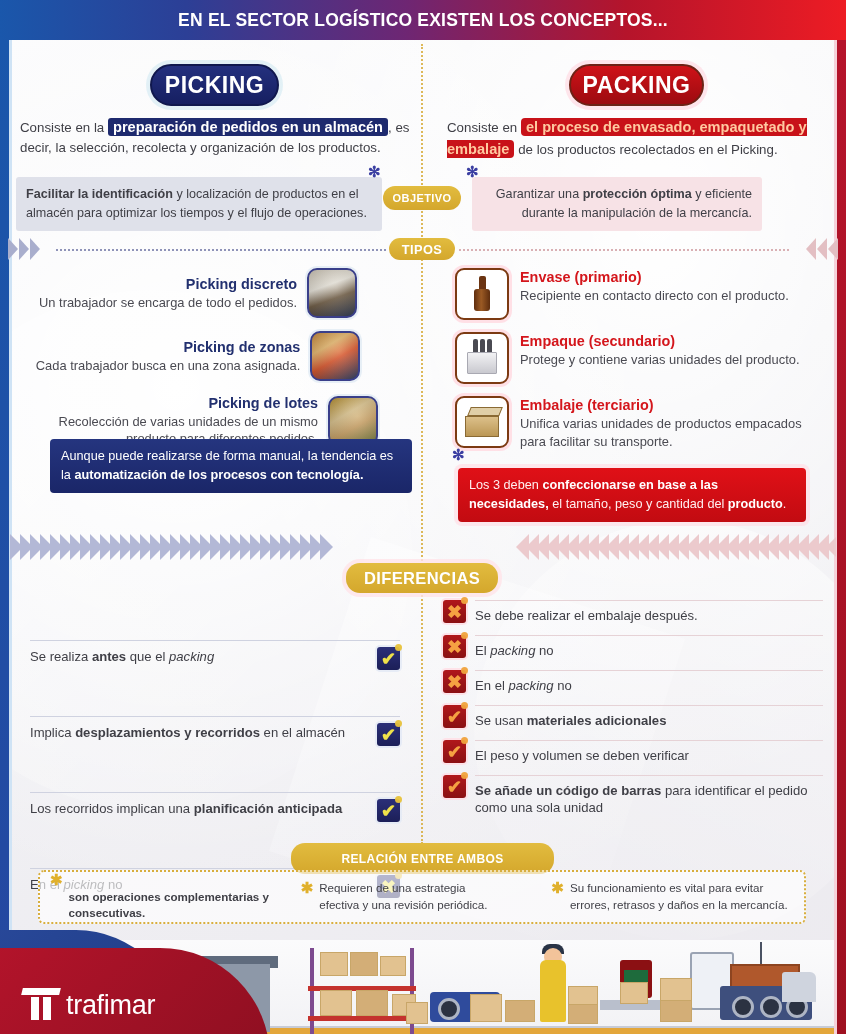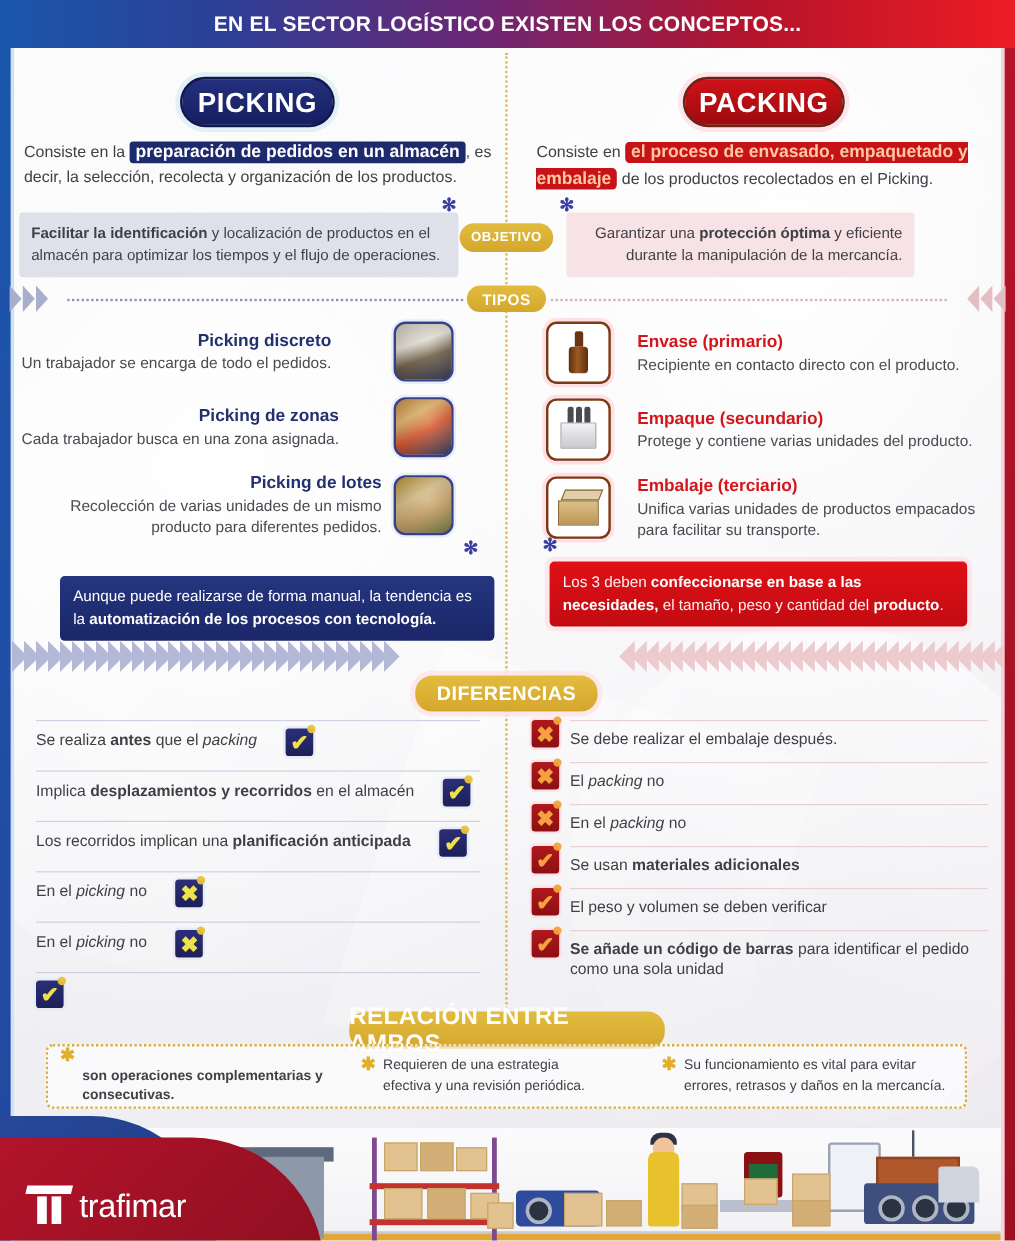--- a/index.html
+++ b/index.html
@@ -92,51 +92,51 @@
 
   .tag{
     position:absolute;display:flex;align-items:center;justify-content:center;
     background:linear-gradient(180deg,#e2bc3f,#d4a72c);color:#ffffff;font-weight:bold;
     border-radius:14px;font-size:11px;letter-spacing:.4px;
   }
   .tag-objetivo{left:383px;top:186px;width:78px;height:24px;}
   .tag-tipos{left:389px;top:238px;width:66px;height:22px;font-size:12.8px;}
   .tag-dif{left:346px;top:563px;width:152px;height:30px;font-size:16.5px;
            box-shadow:0 0 0 4px rgba(255,228,232,.8);}
-  .tag-rel{left:291px;top:843px;width:263px;height:31px;font-size:20px;}
+  .tag-rel{left:291px;top:843px;width:263px;height:31px;font-size:12px;}
 
   
   .dots-left{position:absolute;left:56px;top:249px;width:330px;border-top:2px dotted #8f93b8;}
   .dots-right{position:absolute;left:459px;top:249px;width:330px;border-top:2px dotted #d9b0b4;}
   .chev-l{position:absolute;left:8px;top:238px;display:flex;gap:1px;}
   .chev-r{position:absolute;right:8px;top:238px;display:flex;gap:1px;}
   .cv{width:0;height:0;border-top:11px solid transparent;border-bottom:11px solid transparent;}
   .cv-b{border-left:10px solid #a9aecd;}
   .cv-r{border-right:10px solid #e3bfc3;}
 
   
   .types-left{position:absolute;left:18px;top:268px;width:360px;}
-  .trow-l{display:flex;align-items:center;justify-content:space-between;gap:10px;margin-bottom:13px;}
+  .trow-l{display:flex;align-items:center;justify-content:center;gap:10px;margin-bottom:13px;}
   .trow-l .txt{text-align:right;}
   .t-title{font-size:14.4px;font-weight:bold;color:#22306f;line-height:1.3;}
   .t-desc{font-size:12.9px;color:#4a4a52;line-height:1.35;}
   .thumb{
     width:46px;height:46px;border-radius:10px;flex:0 0 46px;
     border:2px solid #3a3f8a;overflow:hidden;position:relative;
     box-shadow:0 0 0 2px rgba(210,225,240,.5);
   }
   .th1{background:linear-gradient(160deg,#cfc7b8 0%,#e6e2d8 35%,#6e5b43 60%,#2f3a52 100%);}
   .th2{background:linear-gradient(150deg,#c98a3a 0%,#e4b56b 30%,#d9542a 55%,#2a3f66 100%);}
   .th3{background:linear-gradient(150deg,#b9912f 0%,#d8c08a 35%,#c9a063 60%,#6f7a3e 100%);}
   .thumb::after{content:"";position:absolute;inset:0;
     background:radial-gradient(circle at 60% 40%,rgba(255,255,255,.18),rgba(0,0,0,.18));}
 
   
   .types-right{position:absolute;left:455px;top:268px;width:372px;}
-  .trow-r{display:flex;align-items:center;gap:22px;margin-bottom:12px;}
+  .trow-r{display:flex;align-items:flex-start;gap:11px;margin-bottom:12px;}
   .icon-box{
     width:50px;height:48px;border-radius:9px;flex:0 0 50px;
     border:2.5px solid #7c3a12;background:#ffffff;position:relative;
     box-shadow:0 0 0 3px rgba(255,219,226,.85);
   }
   .t-title-r{font-size:14.4px;font-weight:bold;color:#d4161c;line-height:1.35;}
   .t-desc-r{font-size:12.9px;color:#4a4a52;line-height:1.35;}
 
   
   .ic-bottle{position:absolute;left:50%;top:6px;transform:translateX(-50%);}
@@ -147,40 +147,40 @@
   .ic-six .bots{display:flex;gap:2px;justify-content:center;}
   .ic-six .b{width:5px;height:13px;background:#4a4a52;border-radius:2px 2px 0 0;}
   .ic-six .carton{width:28px;height:20px;background:linear-gradient(180deg,#f2f2f4,#c9c9cf);border:1px solid #a9a9b2;border-radius:1px;}
   
   .ic-crate{position:absolute;left:50%;top:9px;transform:translateX(-50%);width:34px;height:27px;}
   .ic-crate .top{height:7px;background:#e0cfa8;border:1px solid #8a6a34;transform:skewX(-22deg);width:30px;margin-left:4px;}
   .ic-crate .front{height:19px;background:linear-gradient(180deg,#dcc08a,#bb9755);border:1px solid #8a6a34;width:32px;}
 
   
   .callout{position:absolute;font-size:12.7px;line-height:1.5;padding:8px 11px;border-radius:4px;}
-  .call-left{left:50px;top:480px;width:340px;background:linear-gradient(180deg,#25357f,#1a2668);color:#ffffff;}
+  .call-left{left:50px;top:439px;width:340px;background:linear-gradient(180deg,#25357f,#1a2668);color:#ffffff;}
   .call-right{left:458px;top:468px;width:326px;background:linear-gradient(180deg,#e01017,#c20b11);color:#fff0f0;
               box-shadow:0 0 0 4px rgba(255,222,229,.7);}
   .call-right b{color:#ffffff;}
   .ast-cl{position:absolute;left:386px;top:458px;}
   .ast-cr{position:absolute;left:452px;top:455px;}
 
   
   .band{position:absolute;top:534px;height:26px;display:flex;align-items:center;overflow:hidden;}
   .band-l{left:10px;width:400px;}
   .band-r{right:10px;width:400px;justify-content:flex-end;}
   .bcv{width:0;height:0;border-top:13px solid transparent;border-bottom:13px solid transparent;margin-right:-3px;}
   .bcv-b{border-left:13px solid #b3b8d6;}
   .bcv-r{border-right:13px solid #eccacd;}
 
   
   .dif-left{position:absolute;left:30px;top:600px;width:370px;}
   .dif-right{position:absolute;left:443px;top:600px;width:380px;}
-  .drow-l{display:flex;align-items:flex-start;justify-content:flex-start;gap:24px;
-          border-top:1.5px solid #cfd2e0;padding-top:6px;min-height:29px;margin-bottom:6px;}
+  .drow-l{display:flex;align-items:flex-start;justify-content:space-between;gap:0;
+          border-top:1.5px solid #cfd2e0;padding-top:6px;min-height:29px;margin-bottom:6px;margin-top:40px;}
   .drow-l .dtxt{font-size:13.1px;color:#3f3f46;text-align:right;line-height:1.32;padding-top:1px;}
   .drow-r{display:flex;align-items:flex-start;gap:9px;min-height:29px;margin-bottom:6px;}
   .drow-r .dcell{border-top:1.5px solid #e6d2d6;padding-top:6px;flex:1;}
   .drow-r .dtxt{font-size:13.1px;color:#3f3f46;text-align:left;line-height:1.32;}
   .mk{width:23px;height:23px;border-radius:3px;flex:0 0 23px;position:relative;
       display:flex;align-items:center;justify-content:center;font-size:18px;font-weight:bold;line-height:1;}
   .mk-navy{background:linear-gradient(180deg,#2b2f78,#1c1f58);color:#efe14a;
            box-shadow:0 0 0 2px rgba(226,232,245,.8);}
   .mk-red{background:linear-gradient(180deg,#b0181b,#8b1013);color:#f5a142;
           box-shadow:0 0 0 2px rgba(255,222,229,.85);}

